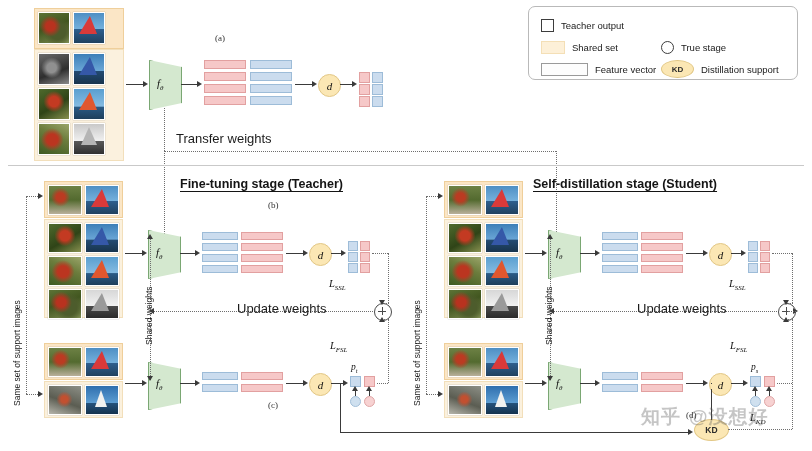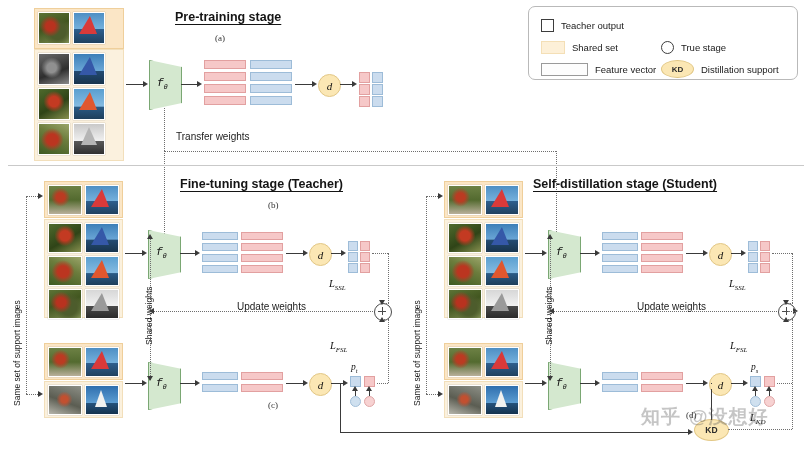--- a/index.html
+++ b/index.html
@@ -107,21 +107,21 @@
      border-left:6px solid transparent;border-right:6px solid transparent;
      border-bottom:17px solid #f2f2ef;}
 
   
   .encoder{
     position:absolute;
     background:#d4e8cf;border:1px solid #7aa773;
     clip-path:polygon(0% 0%,100% 14%,100% 86%,0% 100%);
   }
   .encoder-lbl{
-    position:absolute;font-family:Liberation Mono, monospace;
+    position:absolute;font-family:Liberation Serif, serif;
     font-style:italic;font-size:11px;color:#111;
   }
   .encoder-lbl sub{font-size:7px;font-style:italic;}
 
   
   .dnode{
     position:absolute;border-radius:50%;
     background:#fbe7b4;border:1px solid #e2c786;
     display:flex;align-items:center;justify-content:center;
     font-family:"Liberation Serif",serif;font-style:italic;
@@ -164,21 +164,21 @@
   .plusnode{
     position:absolute;width:16px;height:16px;border-radius:50%;
     border:1.1px solid #4a4a4a;background:#fff;
   }
   .plusnode:before,.plusnode:after{
     content:"";position:absolute;background:#4a4a4a;
   }
   .plusnode:before{left:3px;top:7px;width:8px;height:1.2px;}
   .plusnode:after{top:3px;left:7px;height:8px;width:1.2px;}
 
-  .smalltxt{position:absolute;font-size:10px;color:#1b1b1b;white-space:nowrap;}
+  .smalltxt{position:absolute;font-size:13px;color:#1b1b1b;white-space:nowrap;}
   .vtxt{position:absolute;font-size:8.5px;color:#1b1b1b;white-space:nowrap;
         transform-origin:0 0;transform:rotate(-90deg);}
   .loss{position:absolute;font-family:"Liberation Serif",serif;
         font-style:italic;font-size:10.5px;color:#111;white-space:nowrap;}
   .loss sub{font-size:7px;}
   .ptxt{position:absolute;font-family:"Liberation Serif",serif;
         font-style:italic;font-size:9.5px;color:#111;}
   .ptxt sub{font-size:6.5px;}
 
   
@@ -215,21 +215,20 @@
         <span class="sw-feat"></span>
         <span class="legend-txt">Feature vector</span>
       </div>
       <div class="legend-cell">
         <span class="sw-kd">KD</span>
         <span class="legend-txt">Distillation support</span>
       </div>
     </div>
   </div>
 
-  <div class="abs stage-title" style="left:175px;top:10px;">Pre-training stage</div>
   <div class="abs sublabel" style="left:215px;top:33px;">(a)</div>
 
   <div class="abs imgpanel support" style="left:34px;top:8px;width:90px;height:41px;">
     <div class="imgrow">
       <div class="thumb t-bird"></div>
       <div class="thumb t-boat"></div>
     </div>
   </div>
 
   <div class="abs imgpanel" style="left:34px;top:49px;width:90px;height:112px;">

